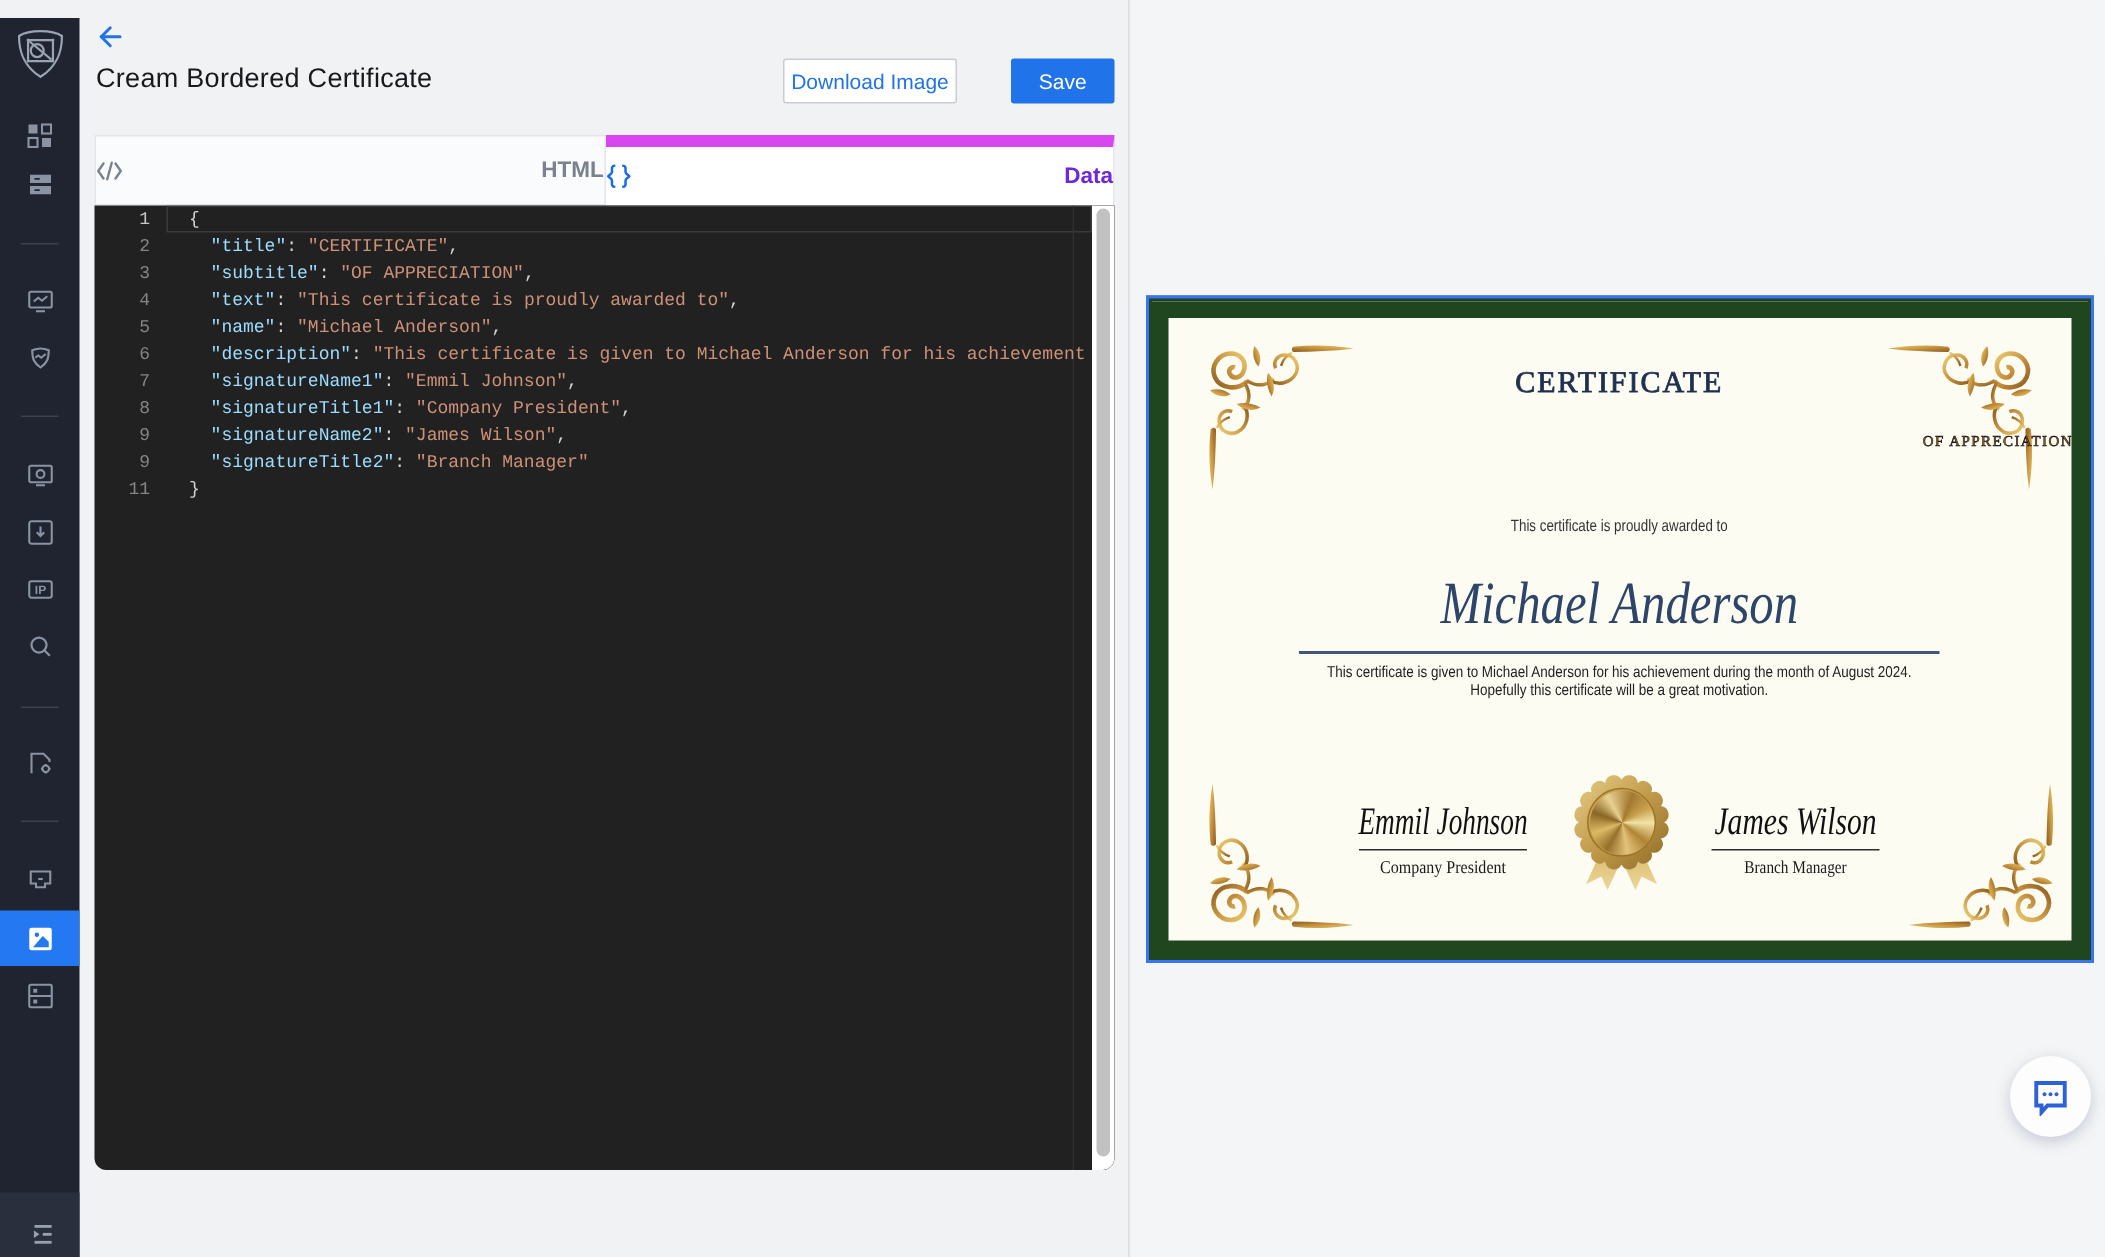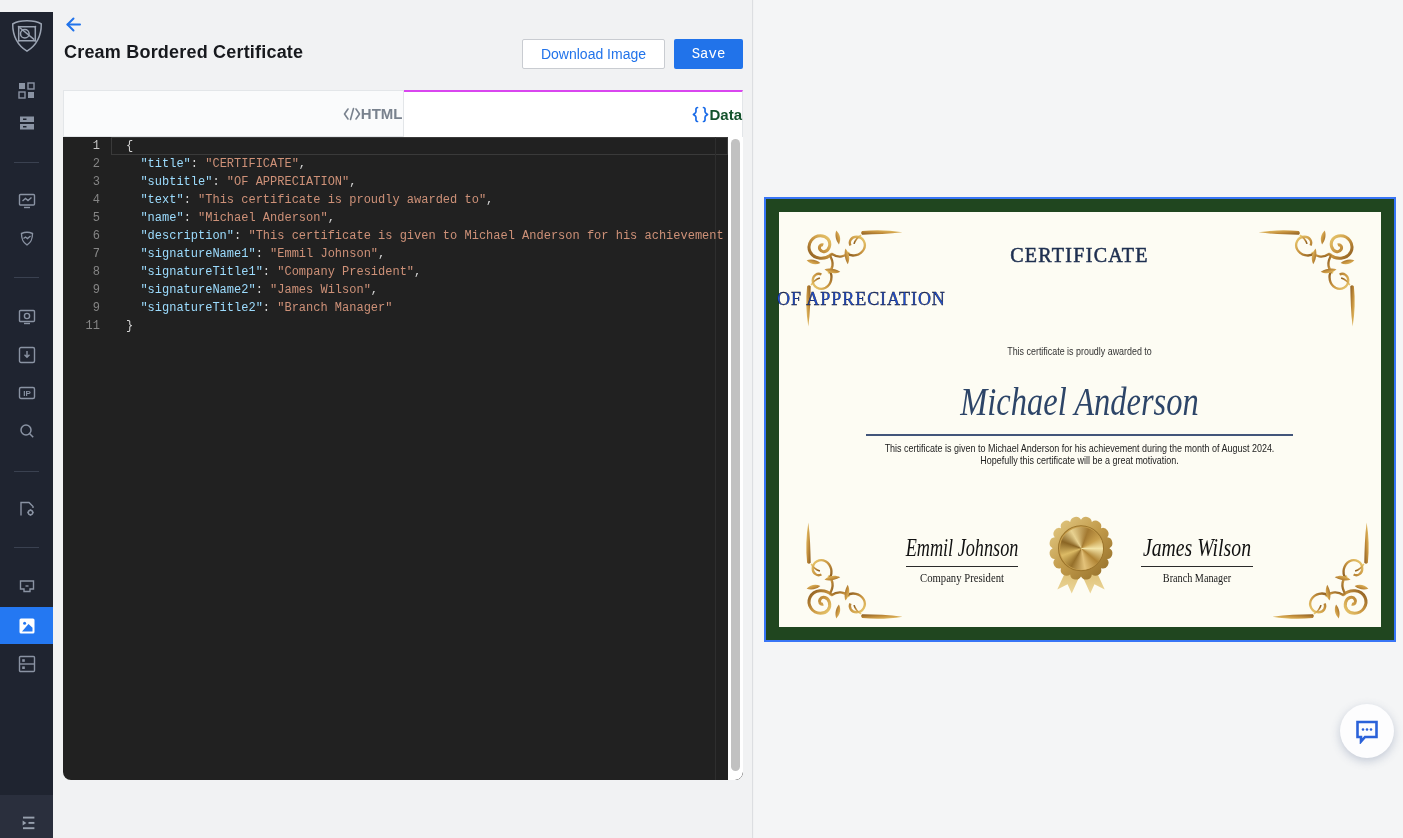--- a/index.html
+++ b/index.html
@@ -5,28 +5,28 @@
   * { margin:0; padding:0; box-sizing:border-box; }
   html,body { width:1403px; height:838px; overflow:hidden; font-family:"Liberation Sans", sans-serif; background:#f1f2f3; }
   .sidebar { position:absolute; left:0; top:12px; width:53px; height:838px; background:#1f2430; }
   .sb-icon { position:absolute; left:0; width:53px; display:flex; justify-content:center; align-items:center; }
   .sb-div { position:absolute; left:14px; width:25px; height:1px; background:#3a4150; }
   .sb-active { position:absolute; left:0; width:53px; height:37px; background:#2478f2; display:flex; justify-content:center; align-items:center; }
   .sb-bottom { position:absolute; left:0; bottom:0; width:53px; height:55px; background:#2a2f3d; display:flex; justify-content:center; align-items:center; }
 
   .main { position:absolute; left:53px; top:0; width:700px; height:838px; background:#f1f2f3; border-right:1px solid #dcdee1; }
   .back { position:absolute; left:65px; top:16px; }
-  .title { position:absolute; left:64px; top:42px; font-size:18px; font-weight:bold; color:#17191d; letter-spacing:0.2px; }
-  .btn-dl { position:absolute; left:522px; top:39px; width:143px; height:30px; background:#fff; border:1px solid #c9ccd1; border-radius:2px; color:#2173ea; font-size:14px; text-align:center; line-height:28px; }
-  .btn-save { position:absolute; left:674px; top:39px; width:69px; height:30px; background:#2173ea; border-radius:2px; color:#fff; font-size:14px; text-align:center; line-height:30px;font-family:Liberation Mono, monospace; }
+  .title { position:absolute; left:64px; top:42px; font-size:18px; font-weight:normal; color:#17191d; letter-spacing:0.2px; }
+  .btn-dl { position:absolute; left:522px; top:39px; width:116px; height:30px; background:#fff; border:1px solid #c9ccd1; border-radius:2px; color:#2173ea; font-size:14px; text-align:center; line-height:28px; }
+  .btn-save { position:absolute; left:674px; top:39px; width:69px; height:30px; background:#2173ea; border-radius:2px; color:#fff; font-size:14px; text-align:center; line-height:30px; }
 
   .tabs { position:absolute; left:63px; top:90px; width:680px; height:47px; display:flex; }
-  .tab { flex:1; background:#fafbfc; border:1px solid #e3e6e9; border-left:none; display:flex; align-items:center; justify-content:flex-end; gap:0; font-size:15px; font-weight:bold; color:#79828e; }
+  .tab { flex:1; background:#fafbfc; border:1px solid #e3e6e9; border-left:none; display:flex; align-items:center; justify-content:space-between; gap:0; font-size:15px; font-weight:bold; color:#79828e; }
   .tab:first-child { border-left:1px solid #e3e6e9; }
-  .tab.active { background:#fff; border-top:2px solid #d946ef; border-bottom:none; color:#14532d; }
+  .tab.active { background:#fff; border-top:8px solid #d946ef; border-bottom:none; color:#6d28d9; }
 
   .editor { position:absolute; left:63px; top:137px; width:680px; height:643px; background:#212121; border-radius:0 0 8px 8px; overflow:hidden; }
   .code { position:absolute; left:0; top:0; width:665px; height:643px; font-family:"Liberation Mono", monospace; font-size:12px; line-height:18px; color:#d4d4d4; white-space:pre; overflow:hidden; }
   .ln { display:inline-block; width:63px; padding-right:26px; text-align:right; color:#858585; }
   .k { color:#9cdcfe; }
   .v { color:#ce9178; }
   .ruler { position:absolute; left:652px; top:0; width:1px; height:643px; background:#2e2e2e; }
   .sbar { position:absolute; right:0; top:0; width:15px; height:643px; background:#ffffff; border-radius:0 0 8px 0; }
   .sthumb { position:absolute; right:3px; top:2px; width:9px; height:632px; background:#c1c1c1; border-radius:5px; }
 
@@ -229,21 +229,21 @@
     <use href="#flo" transform="matrix(-1,0,0,1,100,0)"></use>
   </svg>
 <svg style="position:absolute;left:801px;top:522px" width="102" height="102" viewBox="0 0 100 100">
     <use href="#flo" transform="matrix(1,0,0,-1,0,100)"></use>
   </svg>
 <svg style="position:absolute;left:1272px;top:522px" width="102" height="102" viewBox="0 0 100 100">
     <use href="#flo" transform="matrix(-1,0,0,-1,100,100)"></use>
   </svg>
 
 <div class="cert-abs" style="left:777px;top:245px;width:605px;line-height:1;text-align:center;font-size:20px;letter-spacing:1.3px;color:#1e2f50;-webkit-text-stroke:0.55px #1e2f50;">CERTIFICATE</div>
-<div class="cert-abs" style="left:777px;top:290px;width:605px;line-height:1;text-align:left;font-size:18px;letter-spacing:0.95px;color:#1d4ed8;-webkit-text-stroke:0.4px #15151f;">OF APPRECIATION</div>
+<div class="cert-abs" style="left:777px;top:290px;width:605px;line-height:1;text-align:right;font-size:10px;letter-spacing:0.95px;color:#a16207;-webkit-text-stroke:0.4px #15151f;">OF APPRECIATION</div>
 <div style="position:absolute;left:777px;top:346px;width:605px;line-height:1;text-align:center;font-size:11px;color:#333;font-family:'Liberation Sans',sans-serif;transform:scaleX(0.81);">This certificate is proudly awarded to</div>
 <div class="cert-abs" style="left:777px;top:382px;width:605px;line-height:1;text-align:center;font-size:40px;font-style:italic;color:#2d4568;transform:scaleX(0.812);">Michael Anderson</div>
 <div style="position:absolute;left:866px;top:434px;width:427px;height:1.5px;background:#42557a;"></div>
 <div style="position:absolute;left:777px;top:442px;width:605px;text-align:center;font-size:10.5px;line-height:12px;color:#222;font-family:'Liberation Sans',sans-serif;transform:scaleX(0.855);">This certificate is given to Michael Anderson for his achievement during the month of August 2024.<br>Hopefully this certificate will be a great motivation.</div>
 
 <div class="cert-abs" style="left:862px;top:535px;width:200px;line-height:1;text-align:center;font-size:26px;font-style:italic;color:#111;transform:scaleX(0.70);">Emmil Johnson</div>
 <div style="position:absolute;left:906px;top:566px;width:112px;height:1px;background:#2a2a2a;"></div>
 <div class="cert-abs" style="left:862px;top:572px;width:200px;line-height:1;text-align:center;font-size:12px;color:#1a1a1a;transform:scaleX(0.89);">Company President</div>
 
 <div class="cert-abs" style="left:1097px;top:535px;width:200px;line-height:1;text-align:center;font-size:26px;font-style:italic;color:#111;transform:scaleX(0.76);">James Wilson</div>

